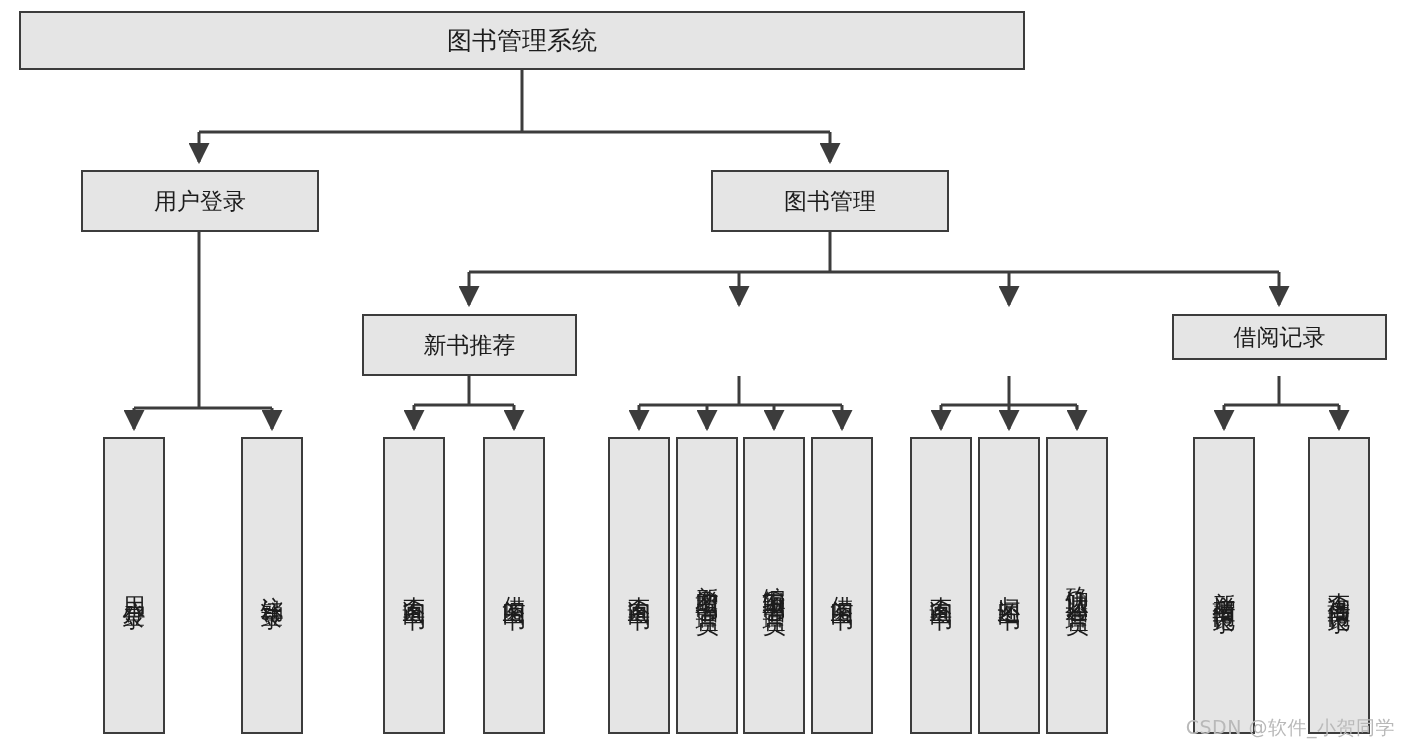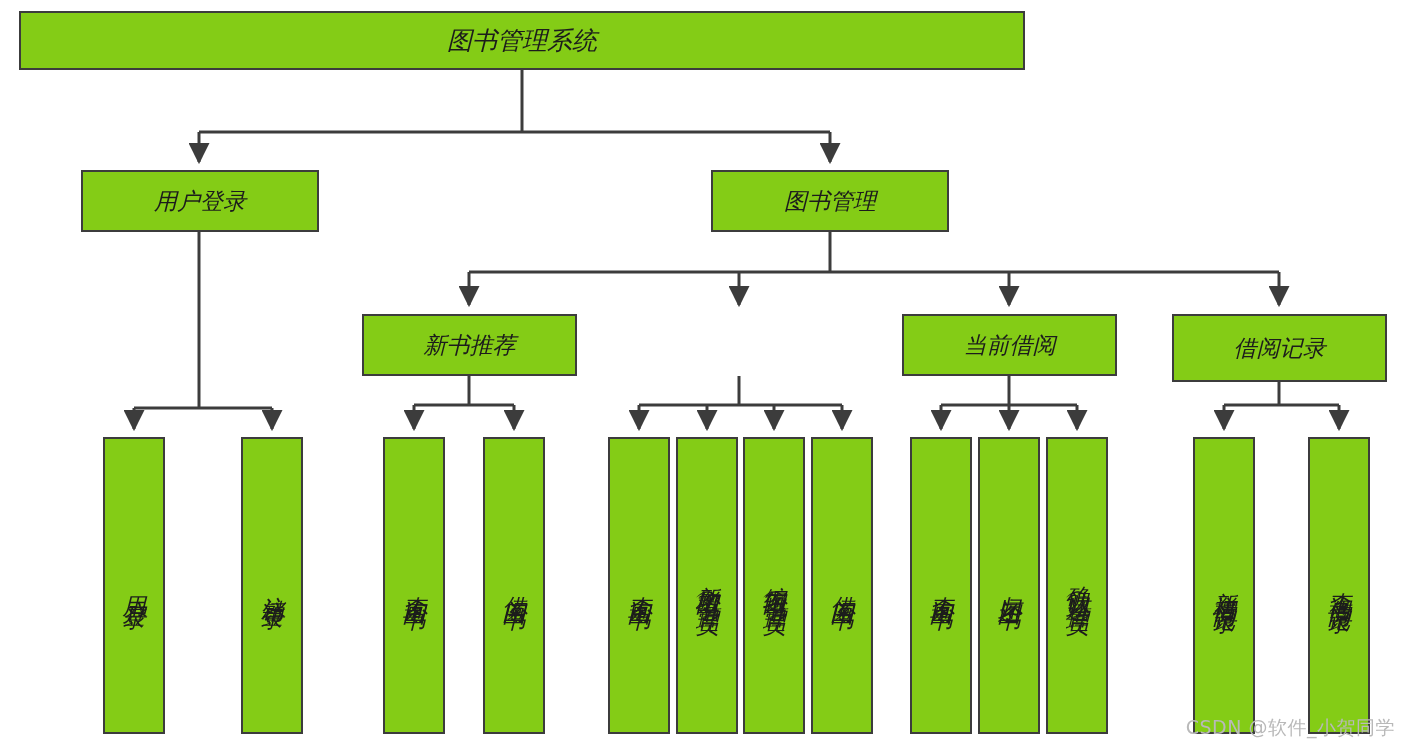--- a/index.html
+++ b/index.html
@@ -21,27 +21,26 @@
     position: absolute;
     left: 0;
     top: 0;
     width: 1405px;
     height: 747px;
   }
   
   .node-box {
     position: absolute;
     box-sizing: border-box;
-    background: #84cc16;
+    background: #e5e5e5;
     border: 2px solid #3c3c3c;
     display: flex;
     align-items: center;
     justify-content: center;
     overflow: hidden;
-    font-style: italic;
   }
   .node-label {
     color: #1c1c1c;
     text-align: center;
     line-height: 1.0;
     white-space: nowrap;
   }
   .lvl1 .node-label { font-size: 25px; }
   .lvl2 .node-label { font-size: 23px; }
   .lvl3 .node-label { font-size: 23px; }
@@ -130,24 +129,21 @@
   <div class="node-box lvl2" style="left:81px; top:170px; width:238px; height:62px;">
     <span class="node-label">用户登录</span>
   </div>
   <div class="node-box lvl2" style="left:711px; top:170px; width:238px; height:62px;">
     <span class="node-label">图书管理</span>
   </div>
 
   <div class="node-box lvl3" style="left:362px; top:314px; width:215px; height:62px;">
     <span class="node-label">新书推荐</span>
   </div>
-  <div class="node-box lvl3" style="left:902px; top:314px; width:215px; height:62px;">
-    <span class="node-label">当前借阅</span>
-  </div>
-  <div class="node-box lvl3" style="left:1172px; top:314px; width:215px; height:68px;">
+  <div class="node-box lvl3" style="left:1172px; top:314px; width:215px; height:46px;">
     <span class="node-label">借阅记录</span>
   </div>
 
   <div class="node-box leaf" style="left:103px; top:437px; width:62px; height:297px;">
     <span class="node-label">用户登录</span>
   </div>
   <div class="node-box leaf" style="left:241px; top:437px; width:62px; height:297px;">
     <span class="node-label">注销登录</span>
   </div>
 

